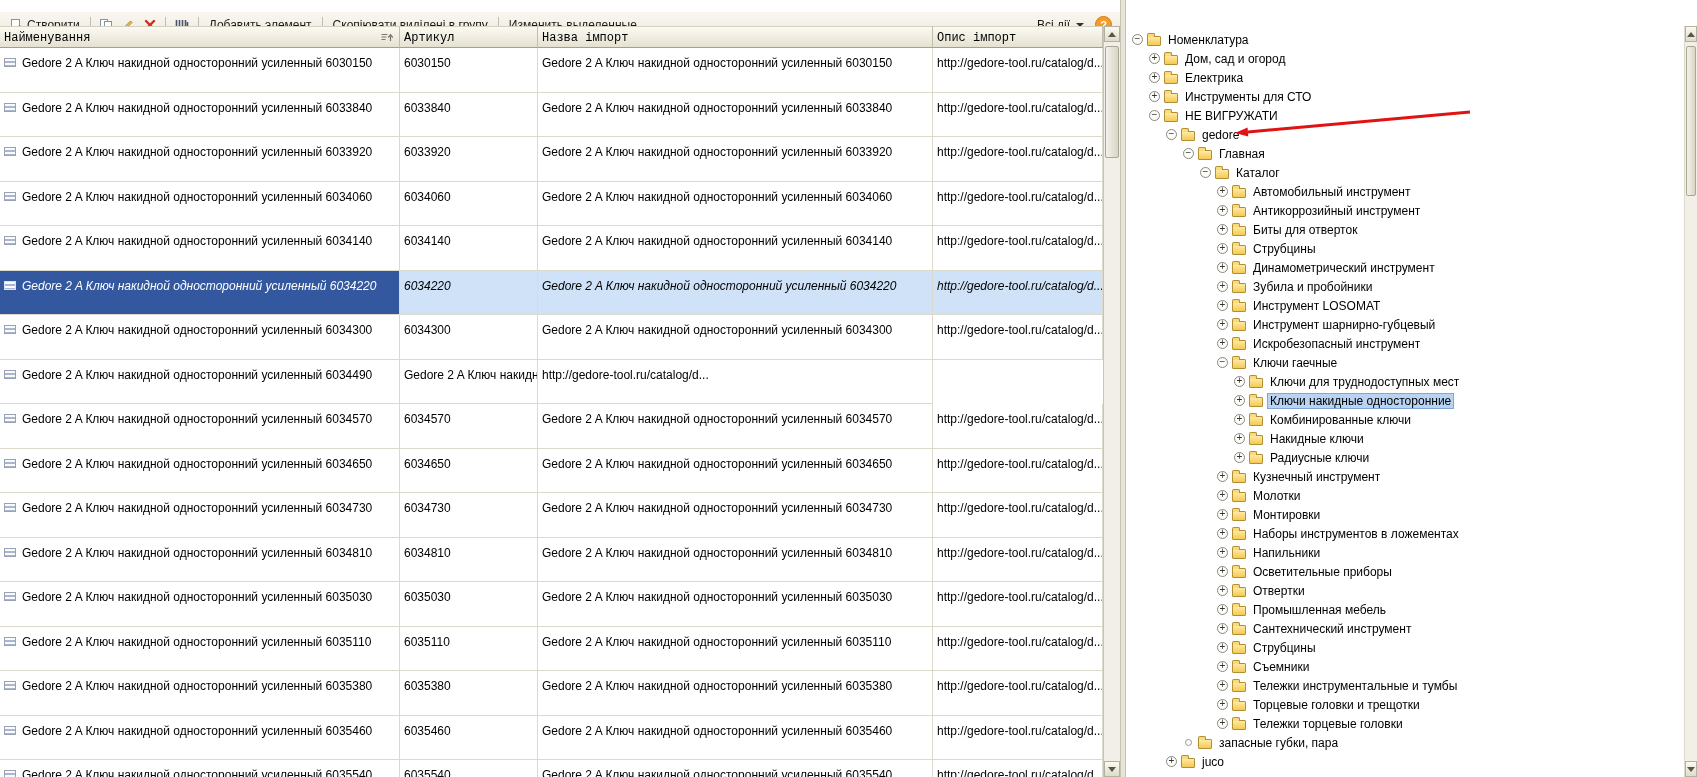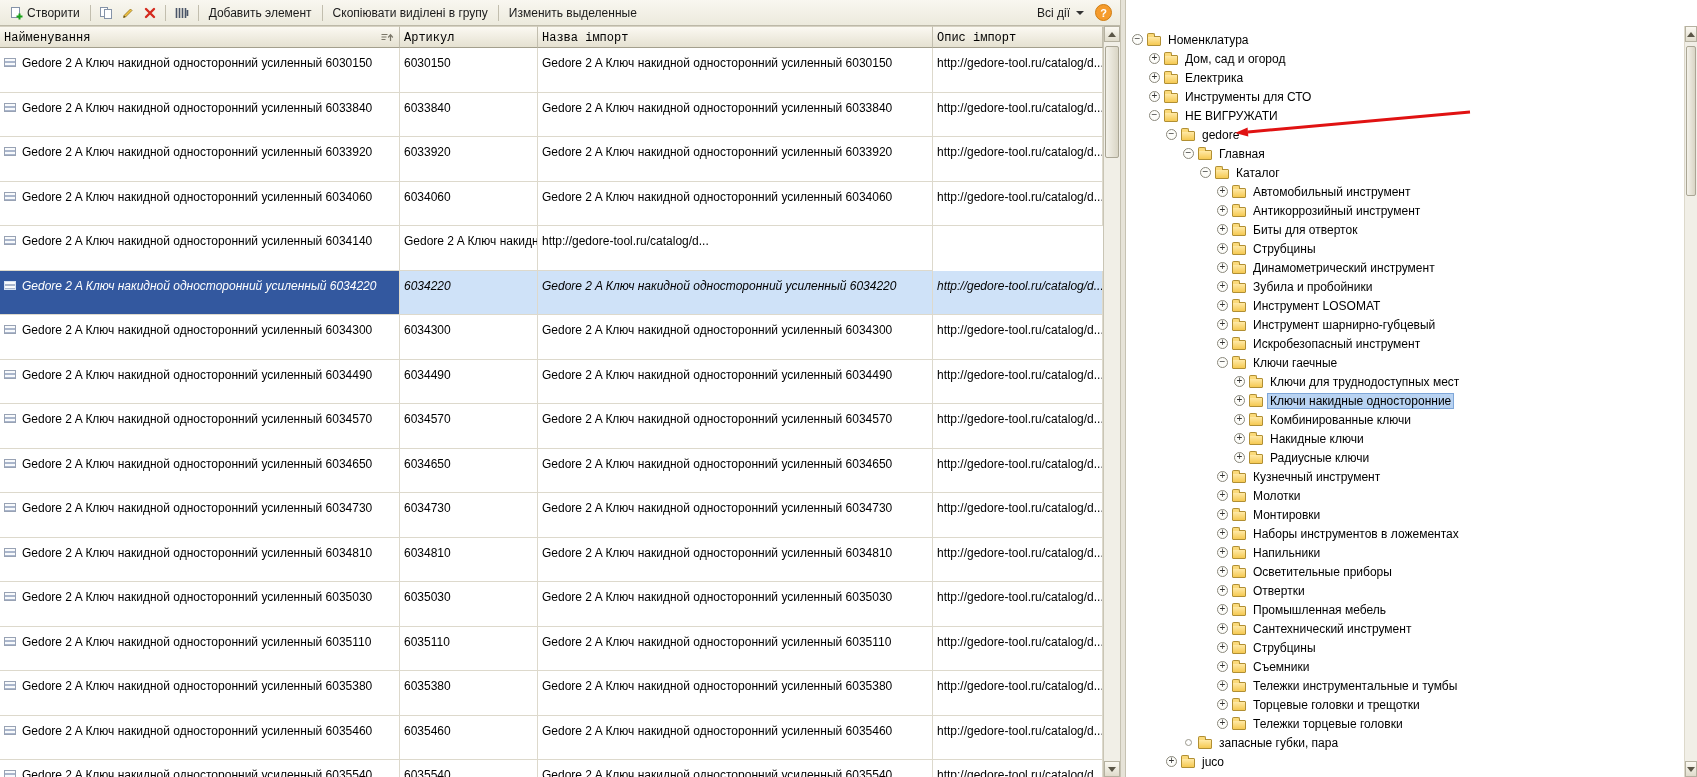--- a/index.html
+++ b/index.html
@@ -1,20 +1,20 @@
 <!DOCTYPE html>
 <html style="--sel-cell: #33589f; --sel-row: #cfe2f8; --tree-sel: #b9d3f2;"><head>
 <meta charset="utf-8">
 <style>
   html,body{margin:0;padding:0;background:#fff;}
   .app{position:relative;width:1697px;height:777px;overflow:hidden;background:#fff;
        font-family:"Liberation Sans",sans-serif;font-size:12px;color:#000;}
 
   
-  .toolbar{position:absolute;top:0;height:26px;background:linear-gradient(#f9f7f0,#eceadd);
+  .toolbar{position:absolute;top:12px;height:26px;background:linear-gradient(#f9f7f0,#eceadd);
            border-bottom:1px solid #bdb9a8;display:flex;align-items:center;
            padding:0 4px;gap:2px;box-sizing:border-box;}
   .left-tb{left:0;width:1120px;}
   .right-tb{left:1126px;width:571px;margin-top:44px;}
   .tbtn{display:flex;align-items:center;gap:4px;background:transparent;border:none;
         font:inherit;padding:2px 5px;cursor:default;white-space:nowrap;color:#1a1a1a;}
   .tbtn.icon-only{padding:2px 3px;}
   .tsep{width:1px;height:16px;background:#c2beae;margin:0 3px;flex:0 0 auto;}
   .tb-right{margin-left:auto;display:flex;align-items:center;gap:6px;padding-right:4px;}
   .caret{width:0;height:0;border-left:4px solid transparent;border-right:4px solid transparent;
@@ -190,20 +190,21 @@
         </div>
         <div class="cell">6034060</div>
         <div class="cell">Gedore 2 A Ключ накидной односторонний усиленный 6034060</div>
         <div class="cell">http://gedore-tool.ru/catalog/d...</div>
       </div>
       <div class="trow cols">
         <div class="cell c-name">
           <span class="item-icon"></span>
           <span>Gedore 2 A Ключ накидной односторонний усиленный 6034140</span>
         </div>
+        <div class="cell">6034140</div>
         <div class="cell">Gedore 2 A Ключ накидной односторонний усиленный 6034140</div>
         <div class="cell">http://gedore-tool.ru/catalog/d...</div>
       </div>
       <div class="trow cols sel">
         <div class="cell c-name">
           <span class="item-icon"></span>
           <span>Gedore 2 A Ключ накидной односторонний усиленный 6034220</span>
         </div>
         <div class="cell">6034220</div>
         <div class="cell">Gedore 2 A Ключ накидной односторонний усиленный 6034220</div>
@@ -216,21 +217,20 @@
         </div>
         <div class="cell">6034300</div>
         <div class="cell">Gedore 2 A Ключ накидной односторонний усиленный 6034300</div>
         <div class="cell">http://gedore-tool.ru/catalog/d...</div>
       </div>
       <div class="trow cols">
         <div class="cell c-name">
           <span class="item-icon"></span>
           <span>Gedore 2 A Ключ накидной односторонний усиленный 6034490</span>
         </div>
-        <div class="cell">6034490</div>
         <div class="cell">Gedore 2 A Ключ накидной односторонний усиленный 6034490</div>
         <div class="cell">http://gedore-tool.ru/catalog/d...</div>
       </div>
       <div class="trow cols">
         <div class="cell c-name">
           <span class="item-icon"></span>
           <span>Gedore 2 A Ключ накидной односторонний усиленный 6034570</span>
         </div>
         <div class="cell">6034570</div>
         <div class="cell">Gedore 2 A Ключ накидной односторонний усиленный 6034570</div>

